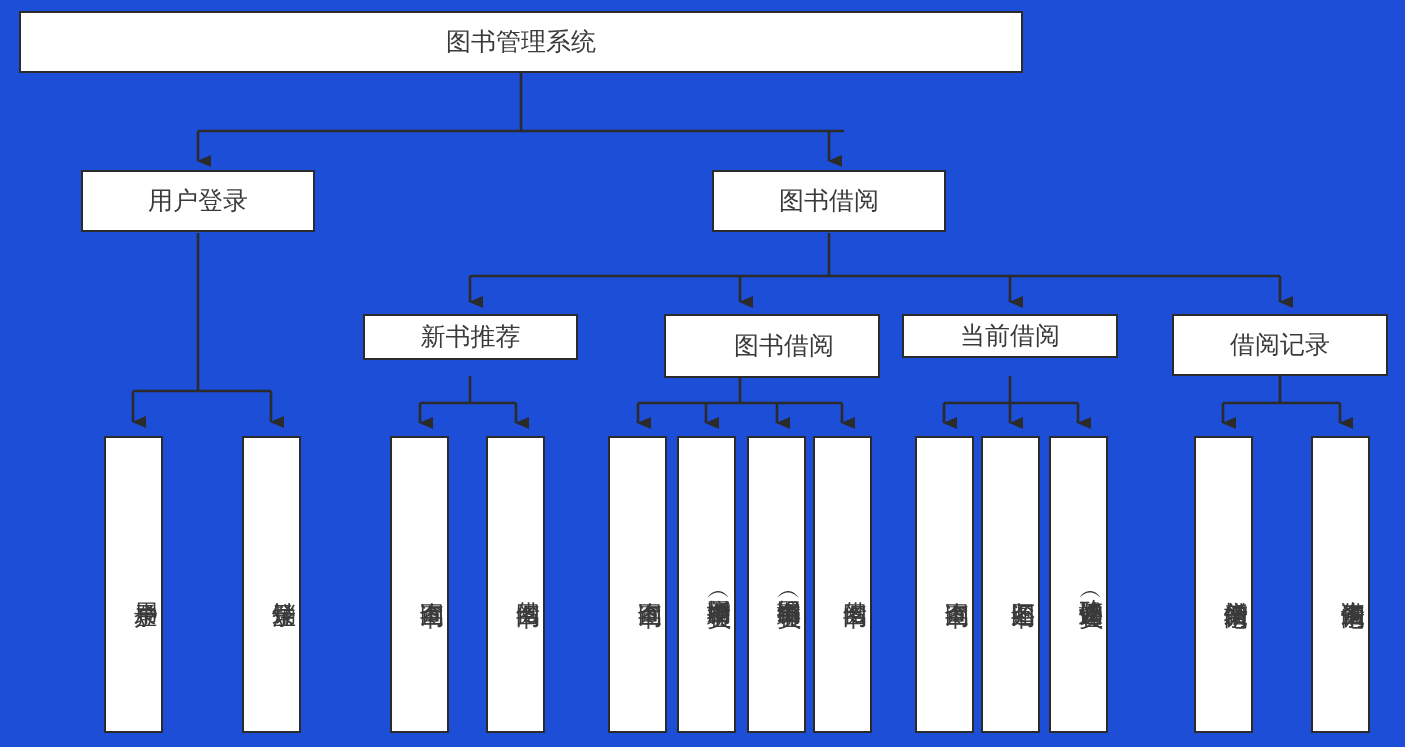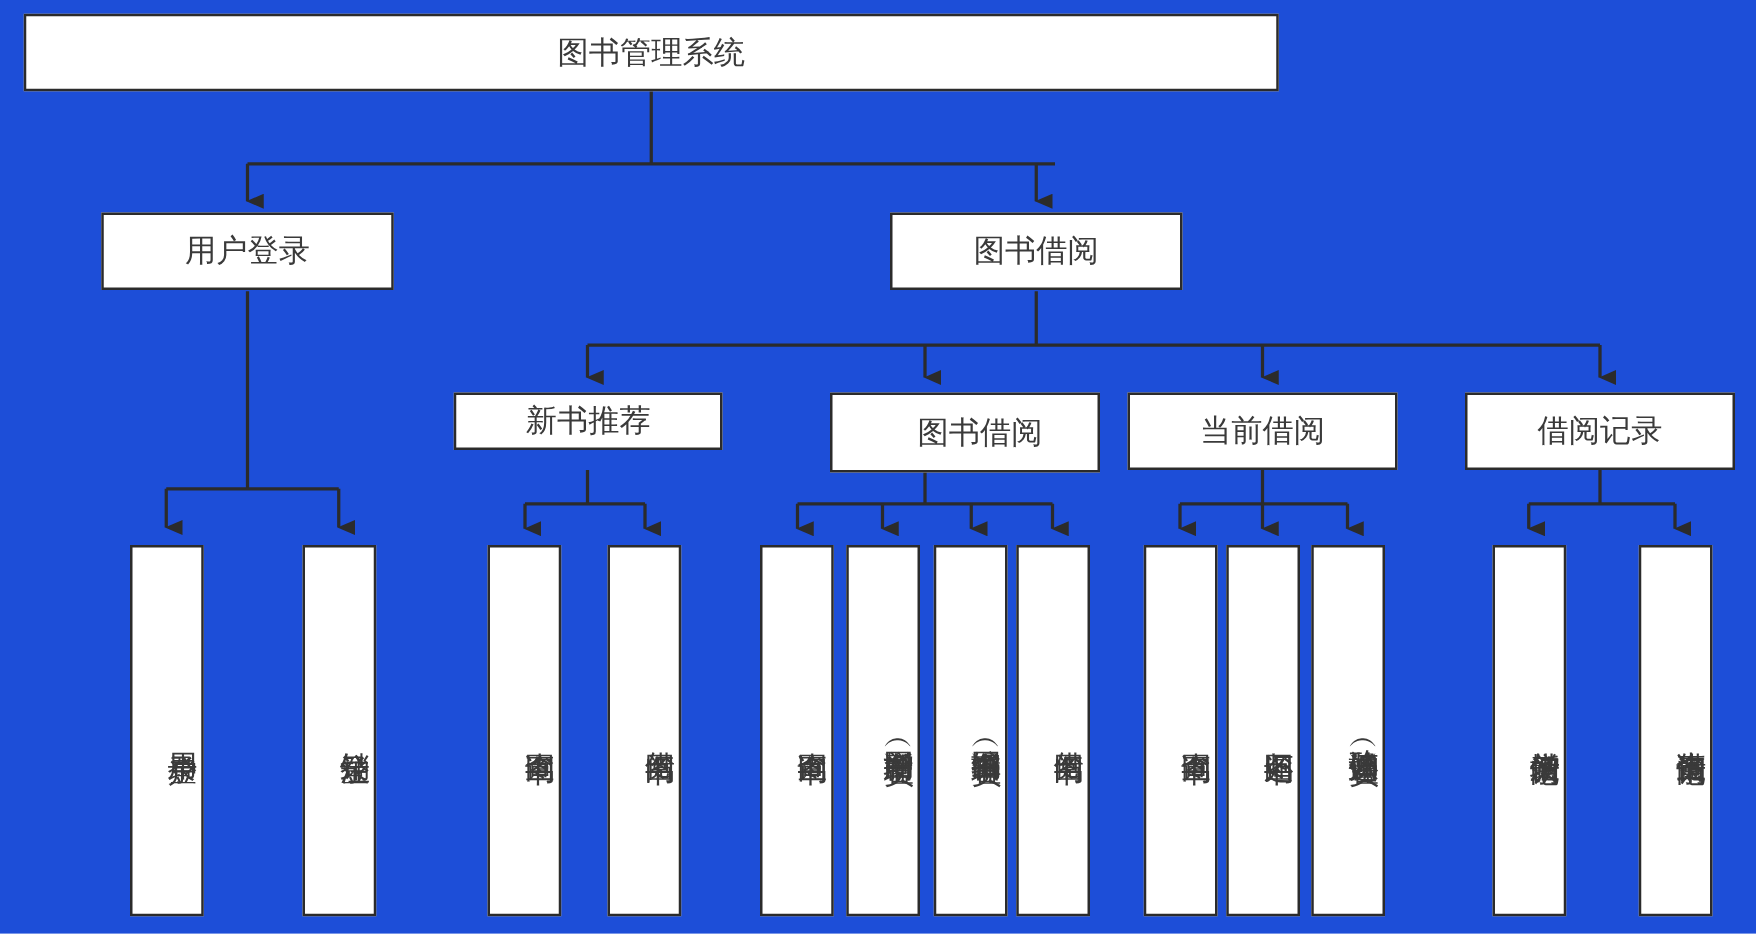--- a/index.html
+++ b/index.html
@@ -132,21 +132,21 @@
   </div>
 
   <div class="node h" style="left:363px; top:314px; width:215px; height:46px;">
     <span>新书推荐</span>
   </div>
 
   <div class="node h" style="left:664px; top:314px; width:216px; height:64px;padding-left:24px;">
     <span>图书借阅</span>
   </div>
 
-  <div class="node h" style="left:902px; top:314px; width:216px; height:62px;">
+  <div class="node h" style="left:902px; top:314px; width:216px; height:44px;">
     <span>当前借阅</span>
   </div>
 
   <div class="node h" style="left:1172px; top:314px; width:216px; height:62px;">
     <span>借阅记录</span>
   </div>
 
   <div class="node v" style="left:104px; top:436px; width:59px; height:297px;">
     <span>用户登录</span>
   </div>

